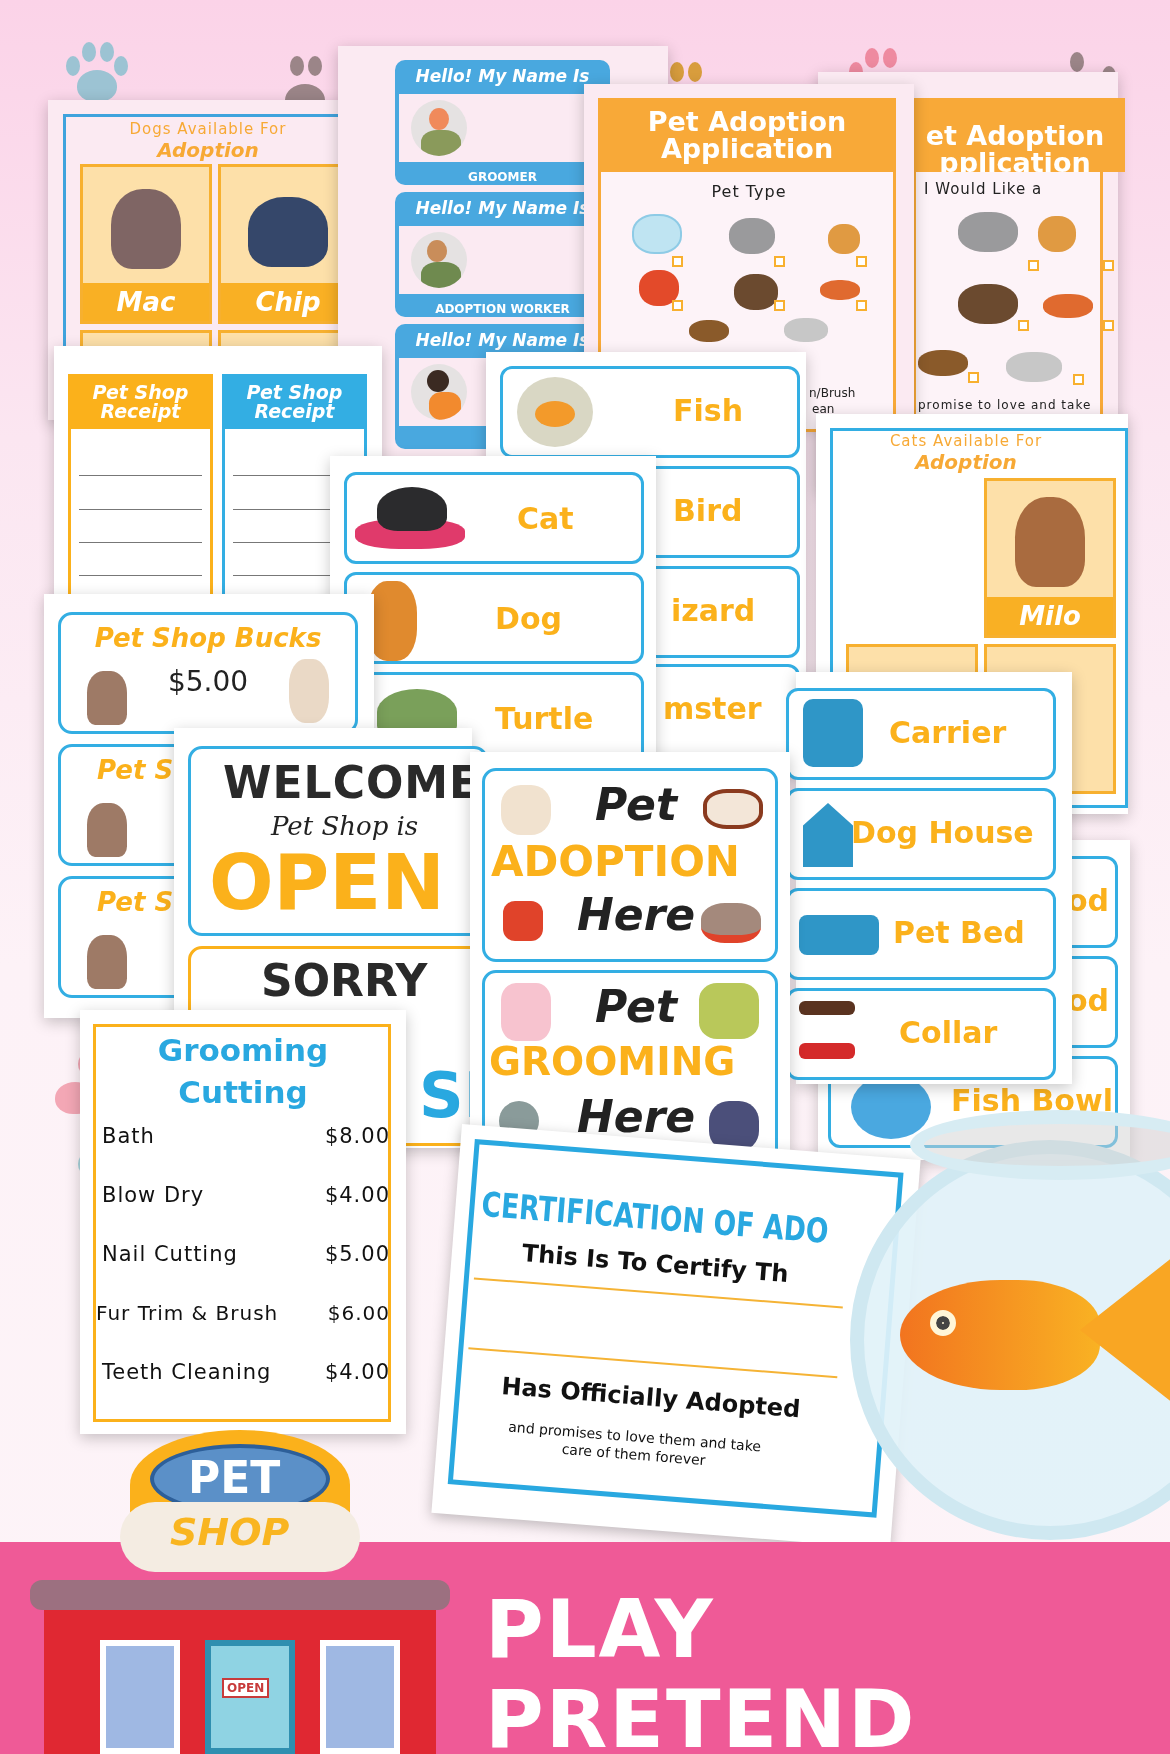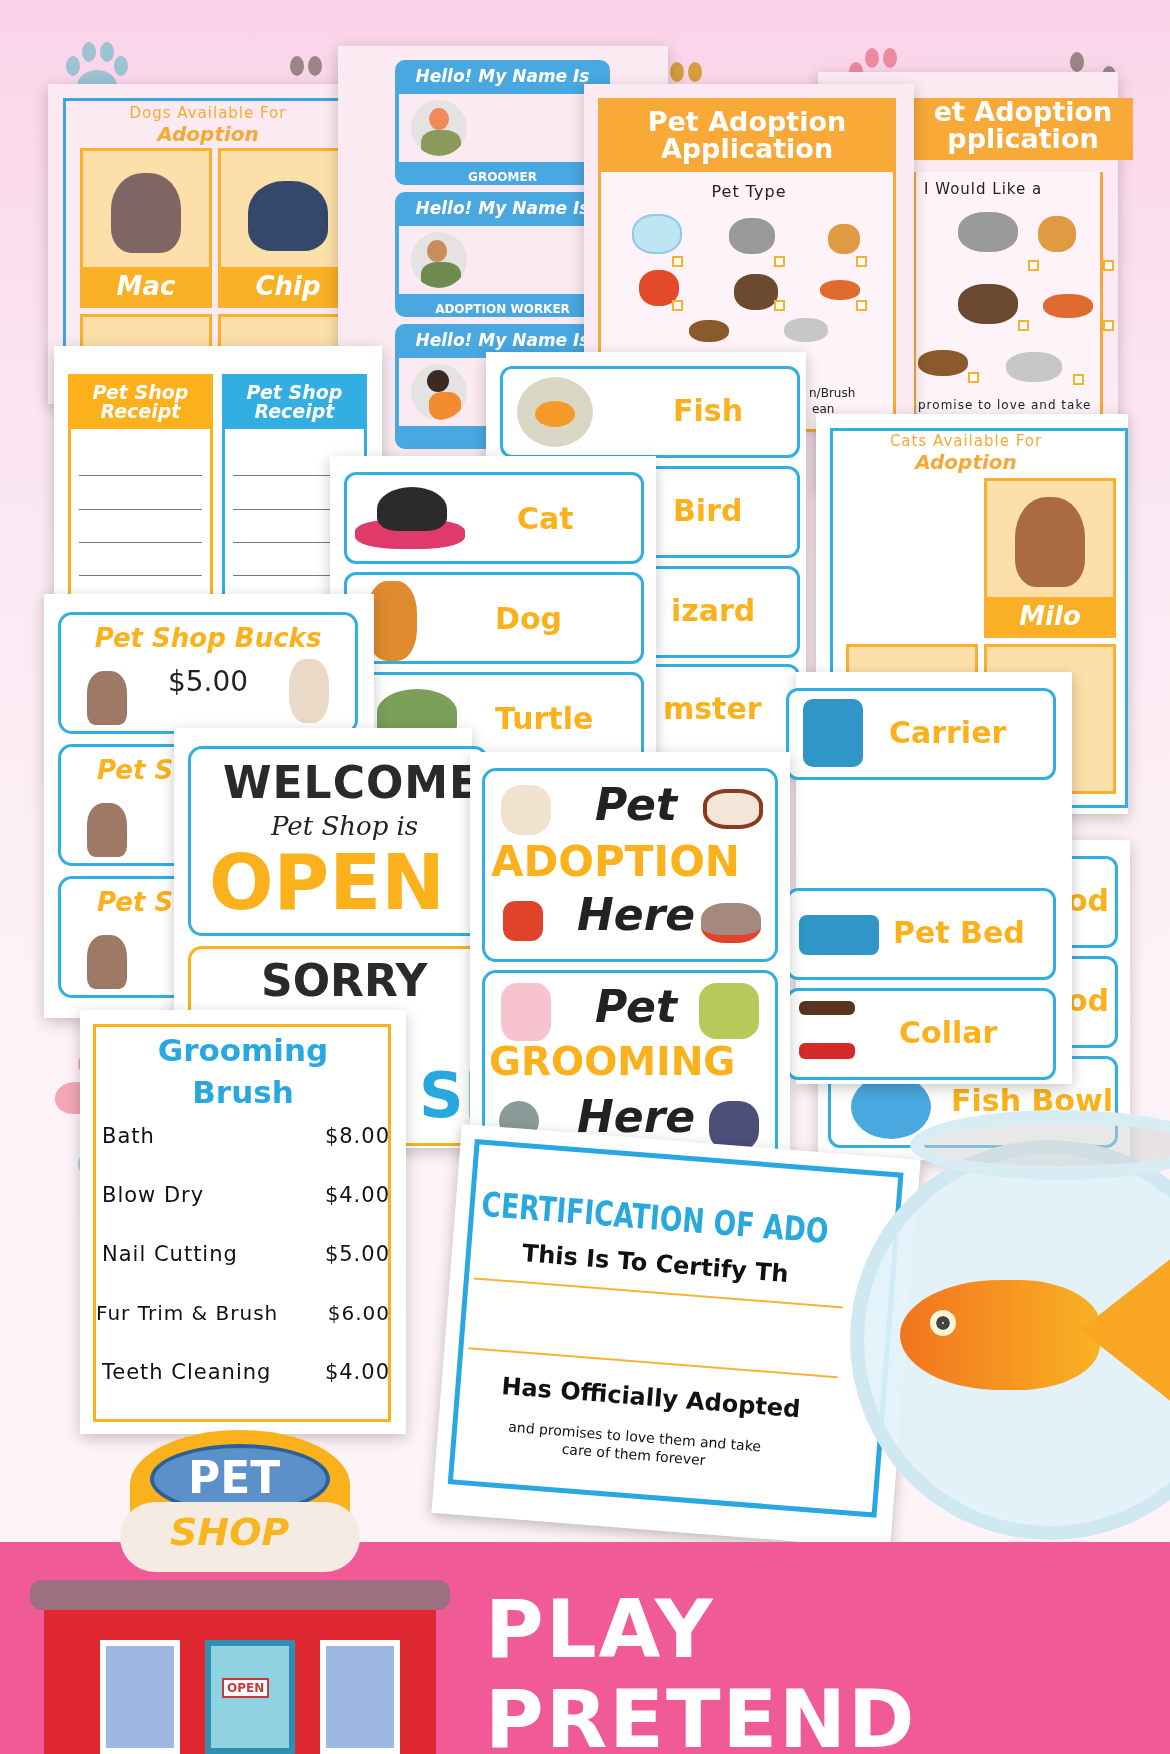--- a/index.html
+++ b/index.html
@@ -98,21 +98,21 @@
   </div>
   <div class="paw" style="left:40px;top:1050px;">
     <i class="pad" style="background:#f3a7b5"></i>
       <i class="t3" style="background:#f3a7b5"></i>
   </div>
   <div class="paw" style="left:40px;top:1150px;">
     <i class="t3" style="background:#a9d4dc"></i>
       <i class="t4" style="background:#a9d4dc"></i>
   </div>
 
-  <div class="card pinkcard" style="left:48px;top:84px;width:300px;height:320px;text-decoration:underline;">
+  <div class="card pinkcard" style="left:48px;top:100px;width:300px;height:320px;text-decoration:underline;">
     <div class="adopt-frame" style="left:15px;top:14px;width:300px;height:300px;"></div>
     <div class="adopt-small" style="position:absolute;left:60px;top:20px;width:200px;">Dogs Available For</div>
     <div class="adopt-big" style="position:absolute;left:60px;top:38px;width:200px;">Adoption</div>
     <div class="petcell" style="left:170px;top:64px;width:140px;height:160px;">
       <div class="animal" style="top:30px;width:80px;height:70px;background:#35476a;"></div>
       <div class="nm">Chip</div>
     </div>
     <div class="petcell" style="left:32px;top:64px;width:132px;height:160px;">
       <div class="animal" style="top:22px;width:70px;height:80px;background:#7f6564;"></div>
       <div class="nm">Mac</div>
@@ -148,21 +148,21 @@
     <div class="bd">
         <div class="avatar-c">
           <div style="position:absolute;left:16px;top:6px;width:22px;height:22px;border-radius:50%;background:#3b2a22"></div>
           <div style="position:absolute;left:18px;top:28px;width:32px;height:28px;border-radius:40%;background:#f28a2e"></div>
         </div>
       </div>
     <div class="rl">CA</div>
   </div>
 
   <div class="card pinkcard" style="left:818px;top:72px;width:300px;height:420px;">
-    <div class="app-head" style="left:95px;top:26px;width:220px;height:62px;padding-top:0;">
+    <div class="app-head" style="left:87px;top:26px;width:220px;height:74px;padding-top:24px;">
       <div>et Adoption</div>
       <div>pplication</div>
     </div>
     <div class="app-body" style="left:95px;top:100px;width:190px;height:300px;"></div>
     <div style="position:absolute;left:106px;top:108px;font-size:15px;color:#222;letter-spacing:1px;text-align:center;">I Would Like a</div>
     <div class="mini" style="left:140px;top:140px;width:60px;height:40px;background:#9a9a9c"></div>
     <div class="chk" style="left:210px;top:188px"></div>
     <div class="mini" style="left:220px;top:144px;width:38px;height:36px;background:#e09a42"></div>
     <div class="chk" style="left:285px;top:188px"></div>
     <div class="mini" style="left:140px;top:212px;width:60px;height:40px;background:#6b4a2f"></div>
@@ -282,20 +282,24 @@
       <div style="position:absolute;left:20px;top:16px;width:80px;height:64px;border-radius:50%;background:#4aa8e0"></div>
       <div class="tx" style="left:120px;top:24px;">Fish Bowl</div>
     </div>
   </div>
 
   <div class="card" style="left:796px;top:672px;width:276px;height:412px;">
     <div class="lbl" style="left:-10px;top:16px;width:270px;height:92px;">
       <div style="position:absolute;left:14px;top:8px;width:60px;height:68px;border-radius:10px;background:#2f96c7"></div>
       <div class="tx" style="left:100px;top:24px;">Carrier</div>
     </div>
+    <div class="lbl" style="left:-10px;top:116px;width:270px;height:92px;">
+      <div style="position:absolute;left:14px;top:12px;width:50px;height:64px;background:#2f96c7;clip-path:polygon(50% 0,100% 35%,100% 100%,0 100%,0 35%);"></div>
+      <div class="tx" style="left:62px;top:24px;">Dog House</div>
+    </div>
     <div class="lbl" style="left:-10px;top:216px;width:270px;height:92px;">
       <div style="position:absolute;left:10px;top:24px;width:80px;height:40px;border-radius:8px;background:#2f96c7"></div>
       <div class="tx" style="left:104px;top:24px;">Pet Bed</div>
     </div>
     <div class="lbl" style="left:-10px;top:316px;width:270px;height:92px;">
       <div style="position:absolute;left:10px;top:10px;width:56px;height:14px;border-radius:6px;background:#5a3320"></div>
       <div style="position:absolute;left:10px;top:52px;width:56px;height:16px;border-radius:6px;background:#d42a2a"></div>
       <div class="tx" style="left:110px;top:24px;">Collar</div>
     </div>
   </div>
@@ -346,21 +350,21 @@
       <div style="position:absolute;left:4px;top:66px;font-weight:900;font-size:39px;color:#fbb11b;">GROOMING</div>
       <div style="position:absolute;left:14px;top:128px;width:40px;height:40px;border-radius:50%;background:#8a9b9a"></div>
       <div style="position:absolute;left:92px;top:118px;font-weight:bold;font-style:italic;font-size:44px;color:#222;">Here</div>
       <div style="position:absolute;right:16px;top:128px;width:50px;height:50px;border-radius:40%;background:#4b4f7a"></div>
     </div>
   </div>
 
   <div class="card" style="left:80px;top:1010px;width:326px;height:424px;">
     <div style="position:absolute;left:13px;top:14px;width:298px;height:398px;border:3px solid #fbb11b;"></div>
     <div style="position:absolute;left:0;right:0;top:22px;text-align:center;font-weight:900;font-size:31px;color:#29a8e0;">Grooming</div>
-    <div style="position:absolute;left:0;right:0;top:64px;text-align:center;font-weight:900;font-size:31px;color:#29a8e0;">Brush</div>
+    <div style="position:absolute;left:0;right:0;top:64px;text-align:center;font-weight:900;font-size:31px;color:#29a8e0;">Cutting</div>
     <div class="gp-row" style="top:114px;"><span>Bath</span><span class="pr">$8.00</span></div>
     <div class="gp-row" style="top:173px;"><span>Blow Dry</span><span class="pr">$4.00</span></div>
     <div class="gp-row" style="top:232px;"><span>Nail Cutting</span><span class="pr">$5.00</span></div>
     <div class="gp-row" style="top:291px;font-size:20px;left:16px;"><span>Fur Trim &amp; Brush</span><span class="pr">$6.00</span></div>
     <div class="gp-row" style="top:350px;"><span>Teeth Cleaning</span><span class="pr">$4.00</span></div>
   </div>
 
   <div class="cert" style="left:462px;top:1124px;width:460px;height:390px;">
     <div style="position:absolute;left:14px;top:14px;width:430px;height:346px;border:5px solid #29a8e0;"></div>
     <div style="position:absolute;left:26px;top:58px;font-weight:bold;font-size:34px;color:#29a8e0;transform:scaleX(0.78);transform-origin:0 0;white-space:nowrap;">CERTIFICATION OF ADO</div>

